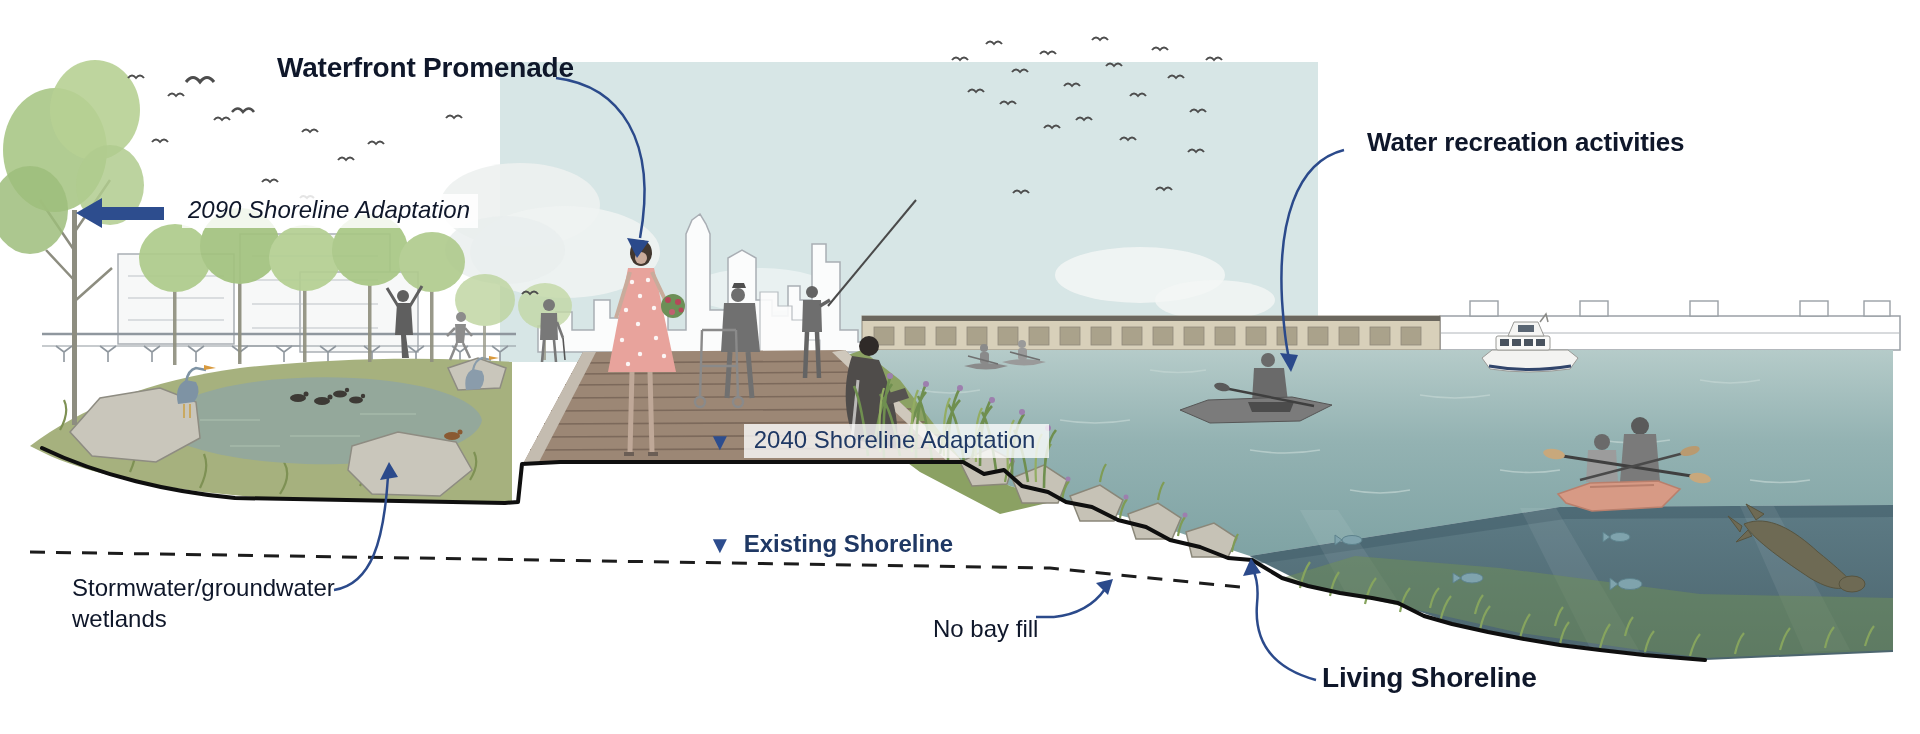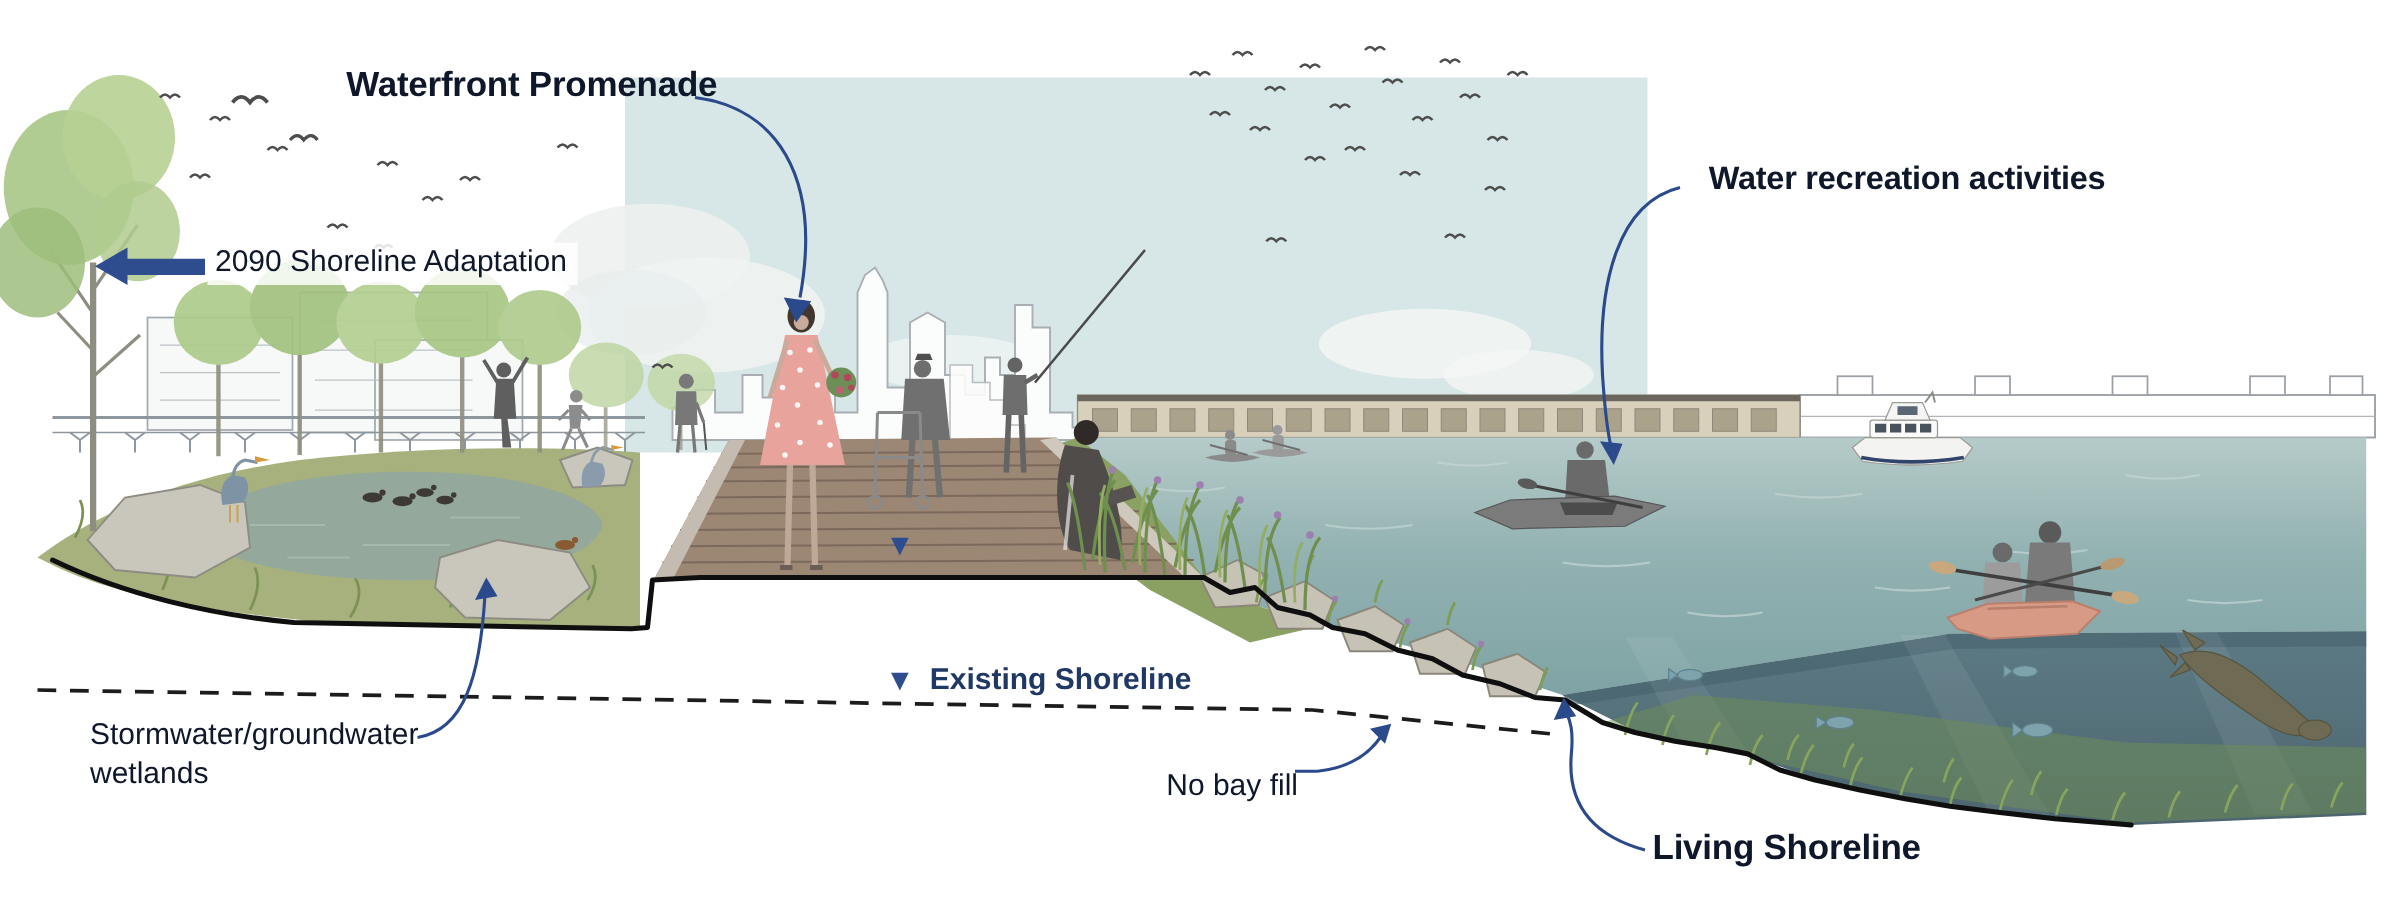--- a/index.html
+++ b/index.html
@@ -400,26 +400,27 @@
     <polygon points="1291,372 1280,353 1298,355"></polygon>
     <polygon points="1251,558 1243,576 1261,573"></polygon>
     <polygon points="389,462 380,480 398,477"></polygon>
     <polygon points="1113,579 1096,583 1108,595"></polygon>
   </g>
   <polygon points="76,213 102,198 102,207 164,207 164,220 102,220 102,228" fill="#2d4d8e"></polygon>
 </svg>
 
   <div class="lbl bold" style="left:277px;top:52px;">Waterfront Promenade</div>
 
-  <div class="lbl reg boxed" style="left:166px;top:194px;">2090 Shoreline Adaptation</div>
+  <div class="lbl reg boxed" style="left:182px;top:194px;font-style:italic;">2090 Shoreline Adaptation</div>
 
   <div class="lbl bold" style="left:1352px;top:128px;font-size:26px;margin-left:15px;">Water recreation activities</div>
 
   <div class="callout-row" style="left:708px;top:424px;">
     <span class="tri">▼</span>
+    <span class="strip-text">2040 Shoreline Adaptation</span>
   </div>
 
   <div class="callout-row" style="left:708px;top:530px;">
     <span class="tri">▼</span>
     <span class="plain-text">Existing Shoreline</span>
   </div>
 
   <div class="lbl reg" style="left:933px;top:615px;">No bay fill</div>
 
   <div class="lbl reg two-line" style="left:72px;top:572px;">

